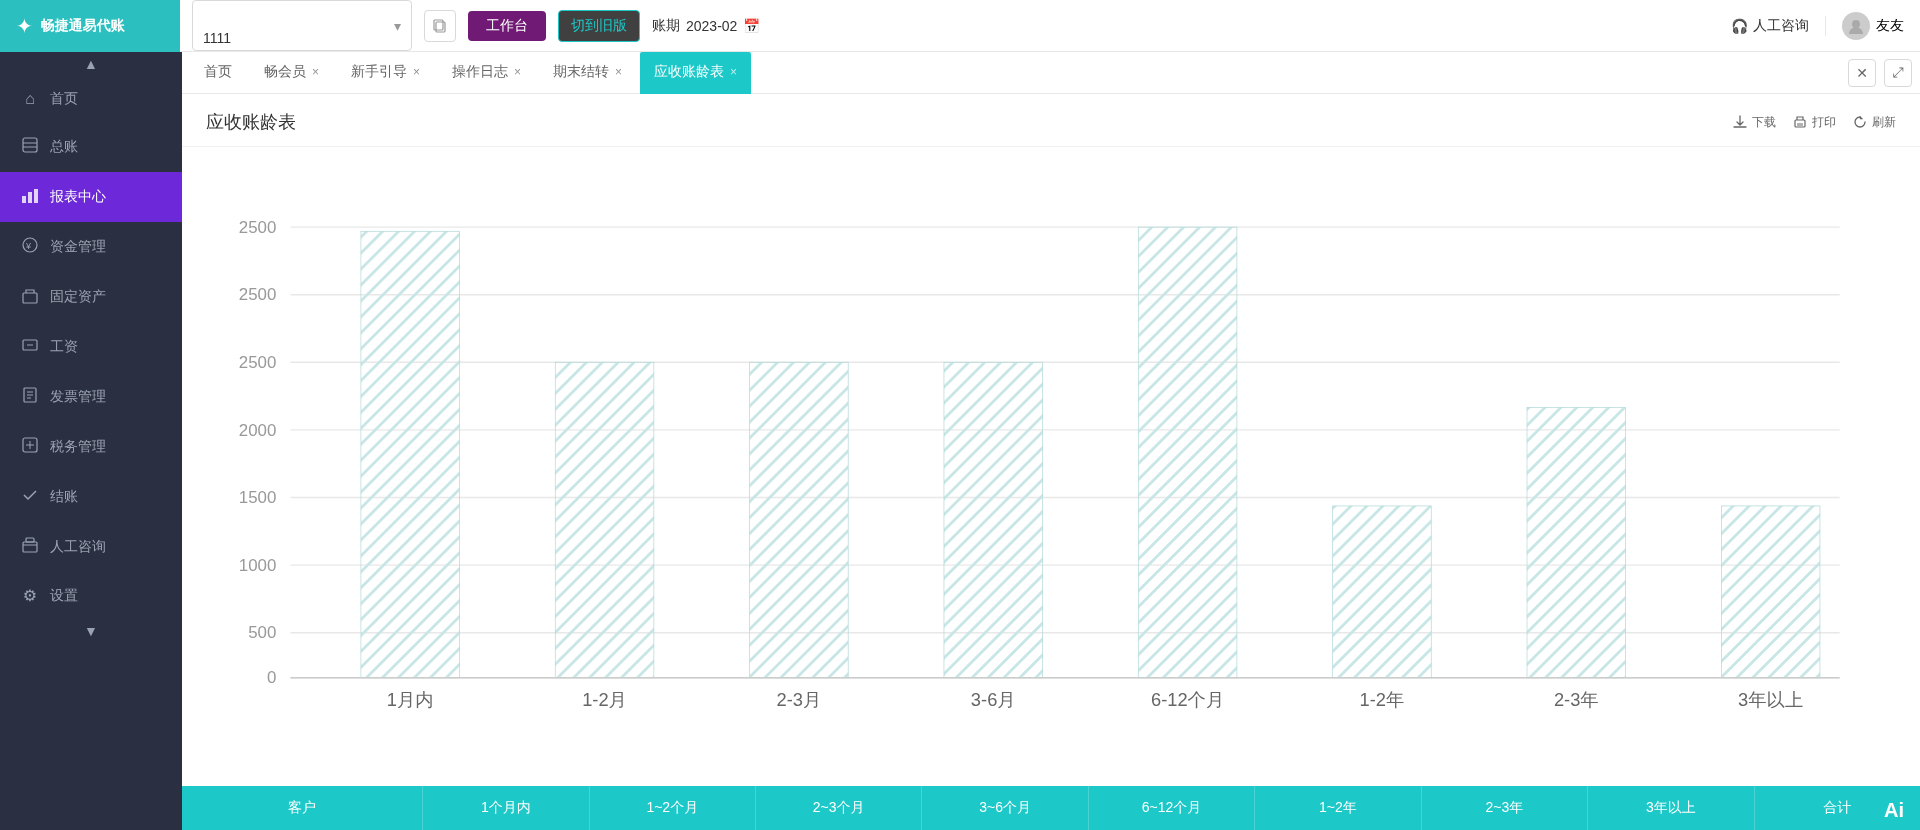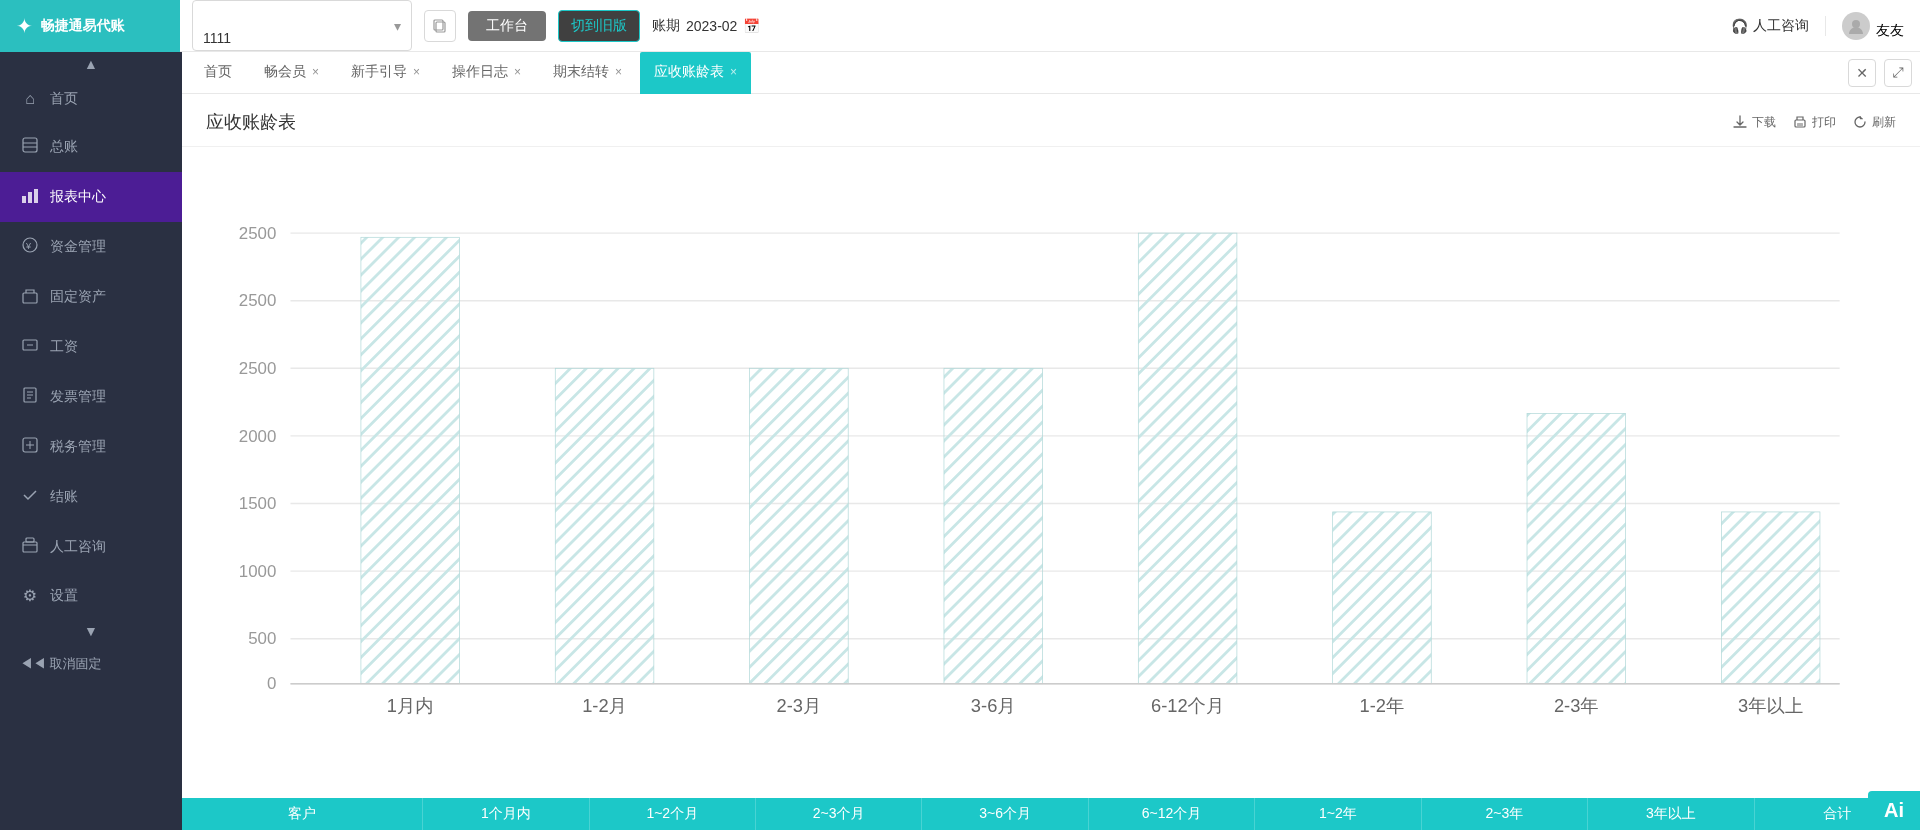--- a/index.html
+++ b/index.html
@@ -16,42 +16,42 @@
     .logo-text { color: #fff; font-size: 14px; font-weight: bold; }
     .company-selector {
       display: flex; align-items: center; gap: 6px; border: 1px solid #d9d9d9; border-radius: 4px; padding: 4px 10px; min-width: 220px; cursor: pointer; background: #fff;
     }
     .company-name { color: #333; flex: 1; margin-top: 25px; }
     .company-arrow { color: #999; }
     .copy-btn {
       width: 32px; height: 32px; border: 1px solid #d9d9d9; border-radius: 4px; display: flex; align-items: center; justify-content: center; cursor: pointer; color: #666; background: #fff;
     }
     .workbench-btn {
-      background: #737373; color: #fff; border: none; border-radius: 4px; padding: 6px 18px; cursor: pointer; font-size: 14px;
+      background: #701a75; color: #fff; border: none; border-radius: 4px; padding: 6px 18px; cursor: pointer; font-size: 14px;
     }
     .switch-btn {
       border: 1px solid #1cc8c8; color: #1cc8c8; background: #404040; border-radius: 4px; padding: 6px 12px; cursor: pointer; font-size: 14px;
     }
     .period-area { display: flex; align-items: center; gap: 6px; color: #333; }
     .header-right { margin-left: auto; display: flex; align-items: center; gap: 16px; }
     .consult-btn { display: flex; align-items: center; gap: 4px; color: #333; cursor: pointer; }
-    .user-area { display: flex; align-items: flex-end; gap: 6px; cursor: pointer; }
+    .user-area { display: flex; align-items: center; gap: 6px; cursor: pointer; }
     .user-avatar { width: 28px; height: 28px; border-radius: 50%; background: #ccc; display: flex; align-items: center; justify-content: center; color: #fff; font-size: 12px; }
 
     
     .main-layout { display: flex; flex: 1; overflow: hidden; }
 
     
     .sidebar {
       width: 182px; background: #2a3042; flex-shrink: 0; display: flex; flex-direction: column; overflow-y: auto; position: relative;
     }
     .sidebar-item {
       display: flex; align-items: center; gap: 10px; padding: 14px 20px; color: #9aa3b2; cursor: pointer; transition: all 0.2s;
     }
-    .sidebar-item.active { background: #4c1d95; color: #fff; }
+    .sidebar-item.active { background: #6d28d9; color: #fff; }
     .sidebar-icon { width: 20px; text-align: center; font-size: 16px; }
     .sidebar-label { font-size: 14px; }
     .sidebar-scroll-up, .sidebar-scroll-down {
       text-align: center; padding: 4px; color: #9aa3b2; cursor: pointer; background: #2a3042;
     }
     .cancel-fixed {
       display: flex; align-items: center; gap: 6px; padding: 12px 20px; color: #9aa3b2; cursor: pointer; font-size: 13px;
     }
 
     
@@ -77,21 +77,21 @@
     .page-title { font-size: 18px; color: #333; font-weight: 500; }
     .page-actions { display: flex; align-items: center; gap: 16px; }
     .action-btn { display: flex; align-items: flex-start; gap: 4px; color: #666; cursor: pointer; font-size: 12px; }
 
     
     .chart-area { flex: 1; padding: 16px 24px; min-height: 400px; position: relative; }
     .chart-svg { width: 100%; height: 100%; }
 
     
     .table-header {
-      background: #1cc8c8; display: flex; color: #fff; font-size: 14px; flex-shrink: 0; height: 32px;
+      background: #1cc8c8; display: flex; color: #fff; font-size: 14px; flex-shrink: 0; height: 44px;
     }
     .table-header-cell {
       flex: 1; display: flex; align-items: center; justify-content: center; border-right: 1px solid rgba(255,255,255,0.2); padding: 0 8px;
     }
     .table-header-cell:first-child { flex: 1.5; }
     .table-header-cell:last-child { border-right: none; border-radius: 15px; }
 
     
     .ai-badge {
       position: fixed; bottom: 0; right: 0; background: #1cc8c8; color: #fff; padding: 8px 16px; font-size: 20px; font-weight: bold; cursor: pointer; border-radius: 4px 0 0 0;
@@ -232,23 +232,20 @@
           <rect x="5" y="2" width="8" height="4" rx="1" stroke="#9aa3b2" stroke-width="1.2" fill="none"></rect>
         </svg>
       </span>
       <span class="sidebar-label">人工咨询</span>
     </div>
     <div class="sidebar-item">
       <span class="sidebar-icon">⚙</span>
       <span class="sidebar-label">设置</span>
     </div>
     <div class="sidebar-scroll-down">▼</div>
-    <div class="cancel-fixed">
-      <span>◀◀ 取消固定</span>
-    </div>
   </div>
 
   <div class="content-area">
 
     <div class="tab-bar">
       <div class="tab-item">
         <span>首页</span>
       </div>
       <div class="tab-item">
         <span>畅会员</span>

